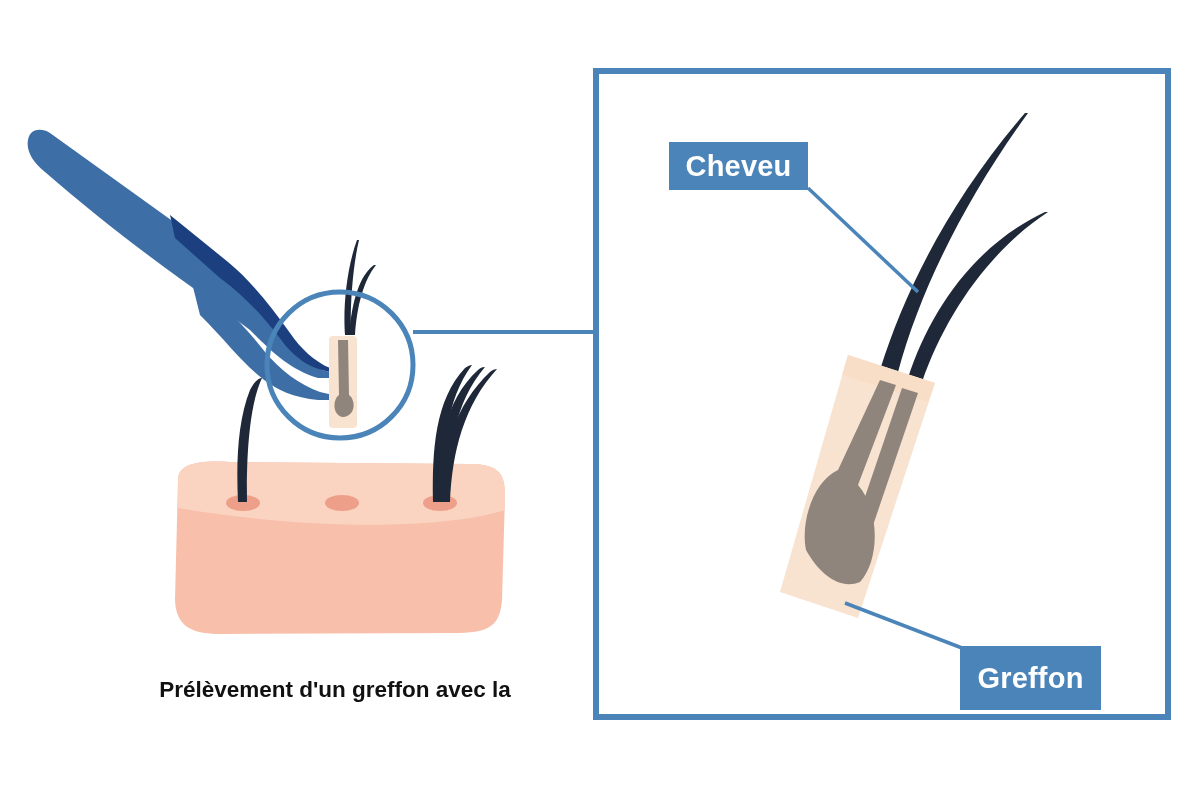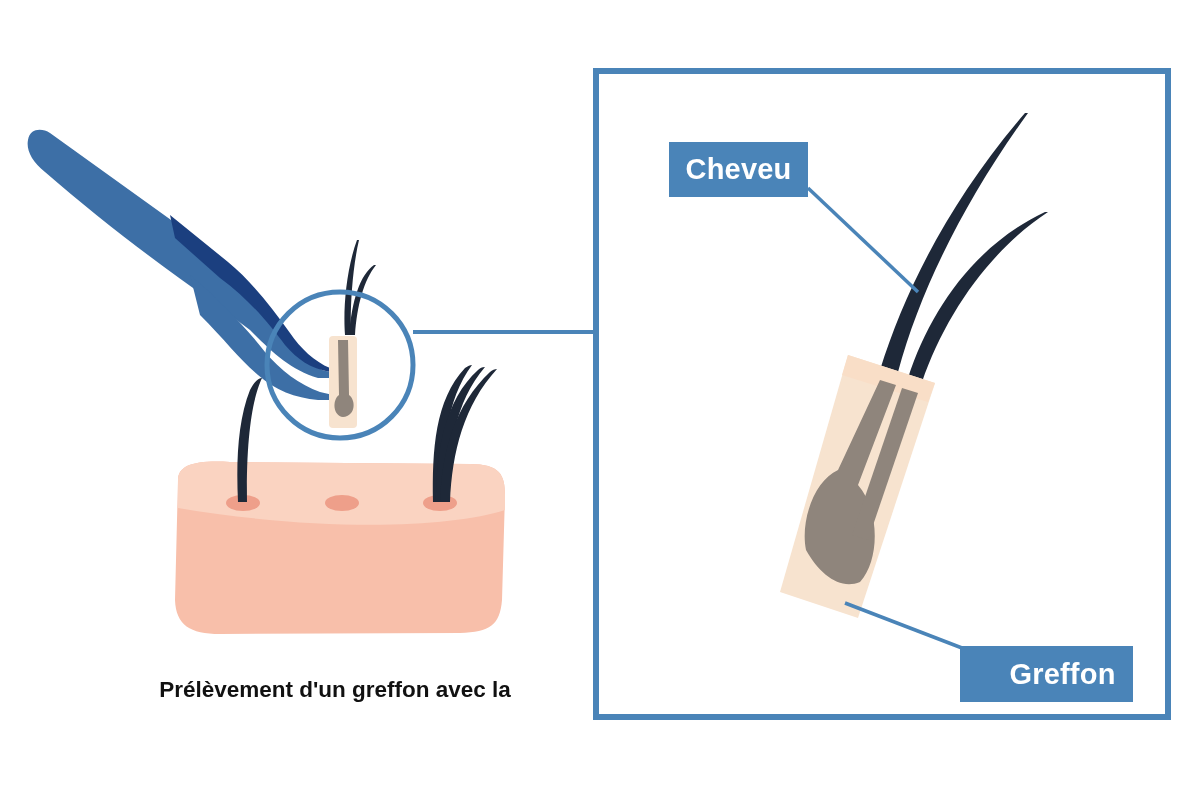--- a/index.html
+++ b/index.html
@@ -3,22 +3,22 @@
 <meta charset="utf-8">
 <style>
   html, body { margin: 0; padding: 0; background: #ffffff; }
   body { width: 1200px; height: 800px; position: relative; overflow: hidden; font-family: "Liberation Sans", sans-serif; }
   #scene { position: absolute; left: 0; top: 0; width: 1200px; height: 800px; }
   .callout {
     position: absolute; background: #4a84b8; color: #ffffff;
     font-family: "Liberation Sans", sans-serif; font-weight: bold; font-size: 29px;
     display: flex; align-items: center; justify-content: center; letter-spacing: 0.2px;
   }
-  #label-cheveu { left: 669px; top: 142px; width: 139px; height: 55px; }
-  #label-greffon { left: 960px; top: 646px; width: 141px; height: 56px; padding-left: 32px; }
+  #label-cheveu { left: 669px; top: 142px; width: 139px; height: 48px; }
+  #label-greffon { left: 960px; top: 646px; width: 141px; height: 64px; }
   #caption {
     position: absolute; left: 110px; top: 672px; width: 450px;
     text-align: center; font-family: Liberation Sans, sans-serif; font-weight: bold;
     font-size: 22.5px; line-height: 35px; color: #111111;
   }
 </style>
 </head>
 <body>
 
 <svg id="scene" viewBox="0 0 1200 800" xmlns="http://www.w3.org/2000/svg">

